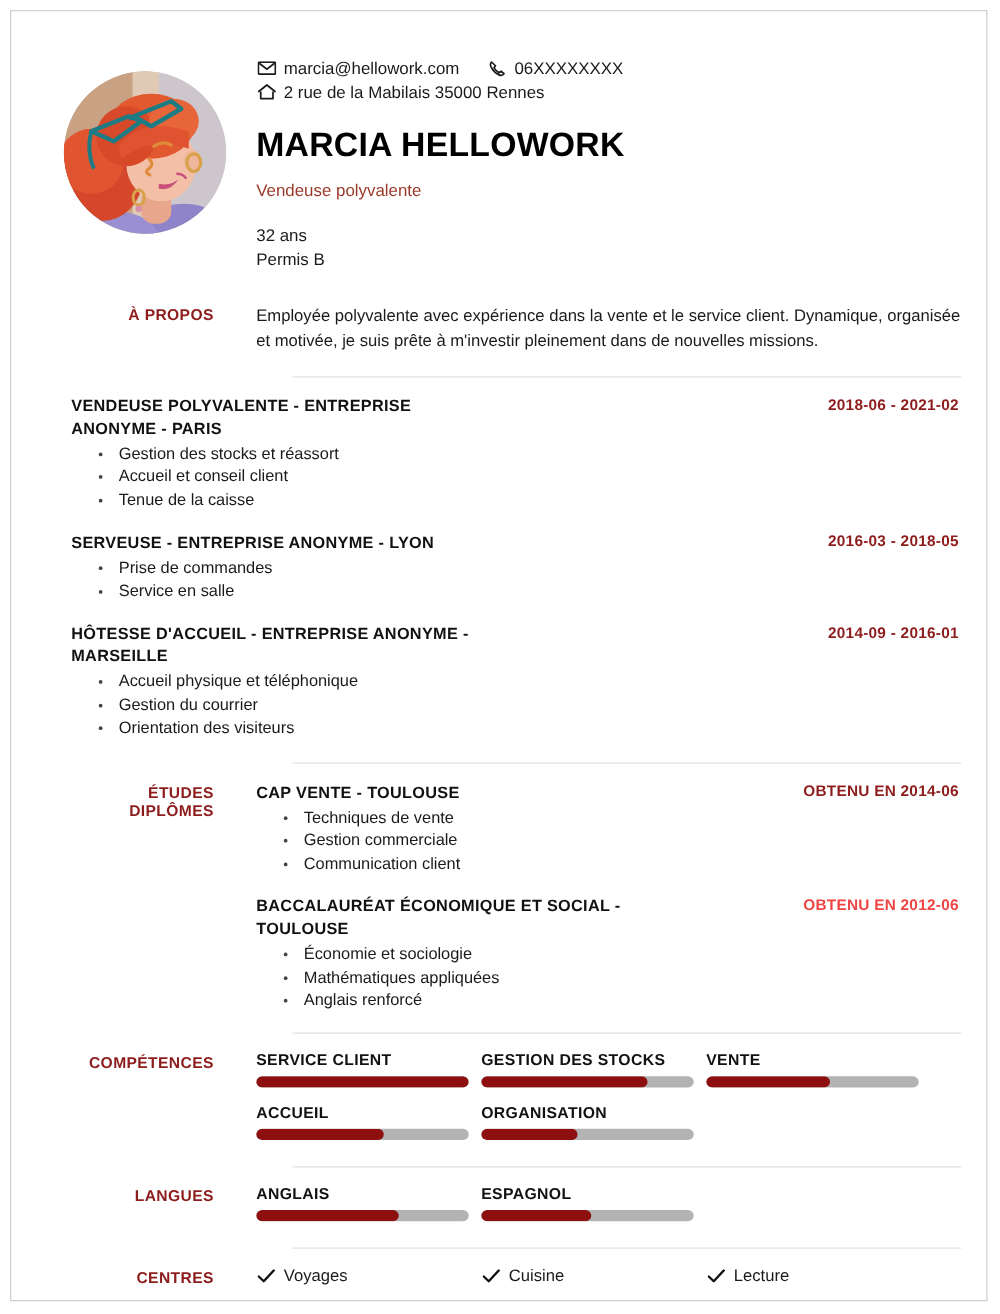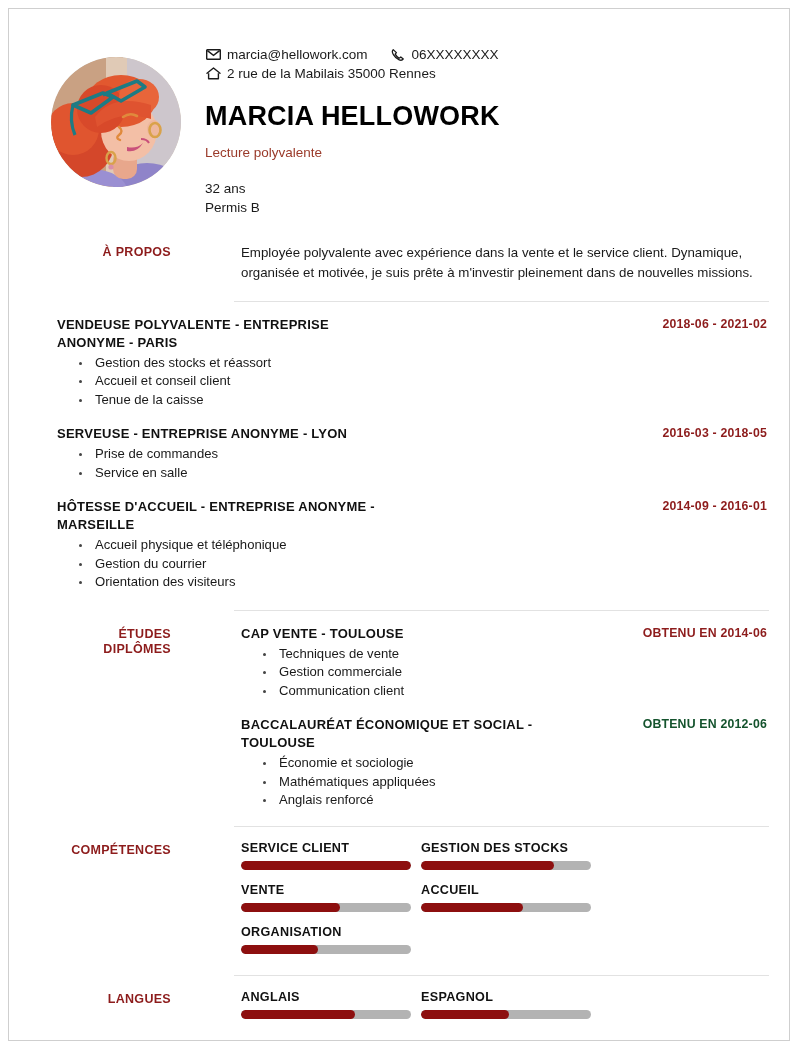--- a/index.html
+++ b/index.html
@@ -83,21 +83,20 @@
     color: #1a1a1a;
     line-height: 19px;
   }
 
   
   .section {
     display: flex;
     padding: 0 20px 0 42px;
     box-sizing: border-box;
     position: relative;
-    gap: 36px;
   }
   .sec-label {
     width: 148px;
     flex: 0 0 148px;
     text-align: right;
     padding-right: 28px;
     box-sizing: border-box;
     font-size: 12.5px;
     font-weight: bold;
     color: #8d1c1c;
@@ -316,21 +315,21 @@
               <svg width="15" height="13" viewBox="0 0 15 13">
                 <path d="M1 6.2 L7.5 1 L14 6.2" fill="none" stroke="#1a1a1a" stroke-width="1.4" stroke-linejoin="round" stroke-linecap="round"></path>
                 <path d="M2.6 6.2 L2.6 11.8 L12.4 11.8 L12.4 6.2" fill="none" stroke="#1a1a1a" stroke-width="1.4" stroke-linejoin="round"></path>
               </svg>
             </span>
             <span>2 rue de la Mabilais 35000 Rennes</span>
           </span>
         </div>
 
         <div class="full-name">MARCIA HELLOWORK</div>
-        <div class="job-title" style="color: rgb(154, 58, 42);">Lecture polyvalente</div>
+        <div class="job-title" style="color: rgb(154, 58, 42);">Vendeuse polyvalente</div>
 
         <div class="meta">
           <div>32 ans</div>
           <div>Permis B</div>
         </div>
       </div>
     </div>
 
     <div class="section sec-about">
       <div class="sec-label" style="color: rgb(141, 28, 28);">À PROPOS</div>
@@ -399,21 +398,21 @@
           <ul class="bullets">
             <li>Techniques de vente</li>
             <li>Gestion commerciale</li>
             <li>Communication client</li>
           </ul>
         </div>
 
         <div class="entry">
           <div class="entry-head">
             <div class="entry-title">BACCALAURÉAT ÉCONOMIQUE ET SOCIAL - TOULOUSE</div>
-            <div class="entry-date" style="color: #14532d;">OBTENU EN 2012-06</div>
+            <div class="entry-date" style="color: #ef4444;">OBTENU EN 2012-06</div>
           </div>
           <ul class="bullets">
             <li>Économie et sociologie</li>
             <li>Mathématiques appliquées</li>
             <li>Anglais renforcé</li>
           </ul>
         </div>
 
       </div>
     </div>

